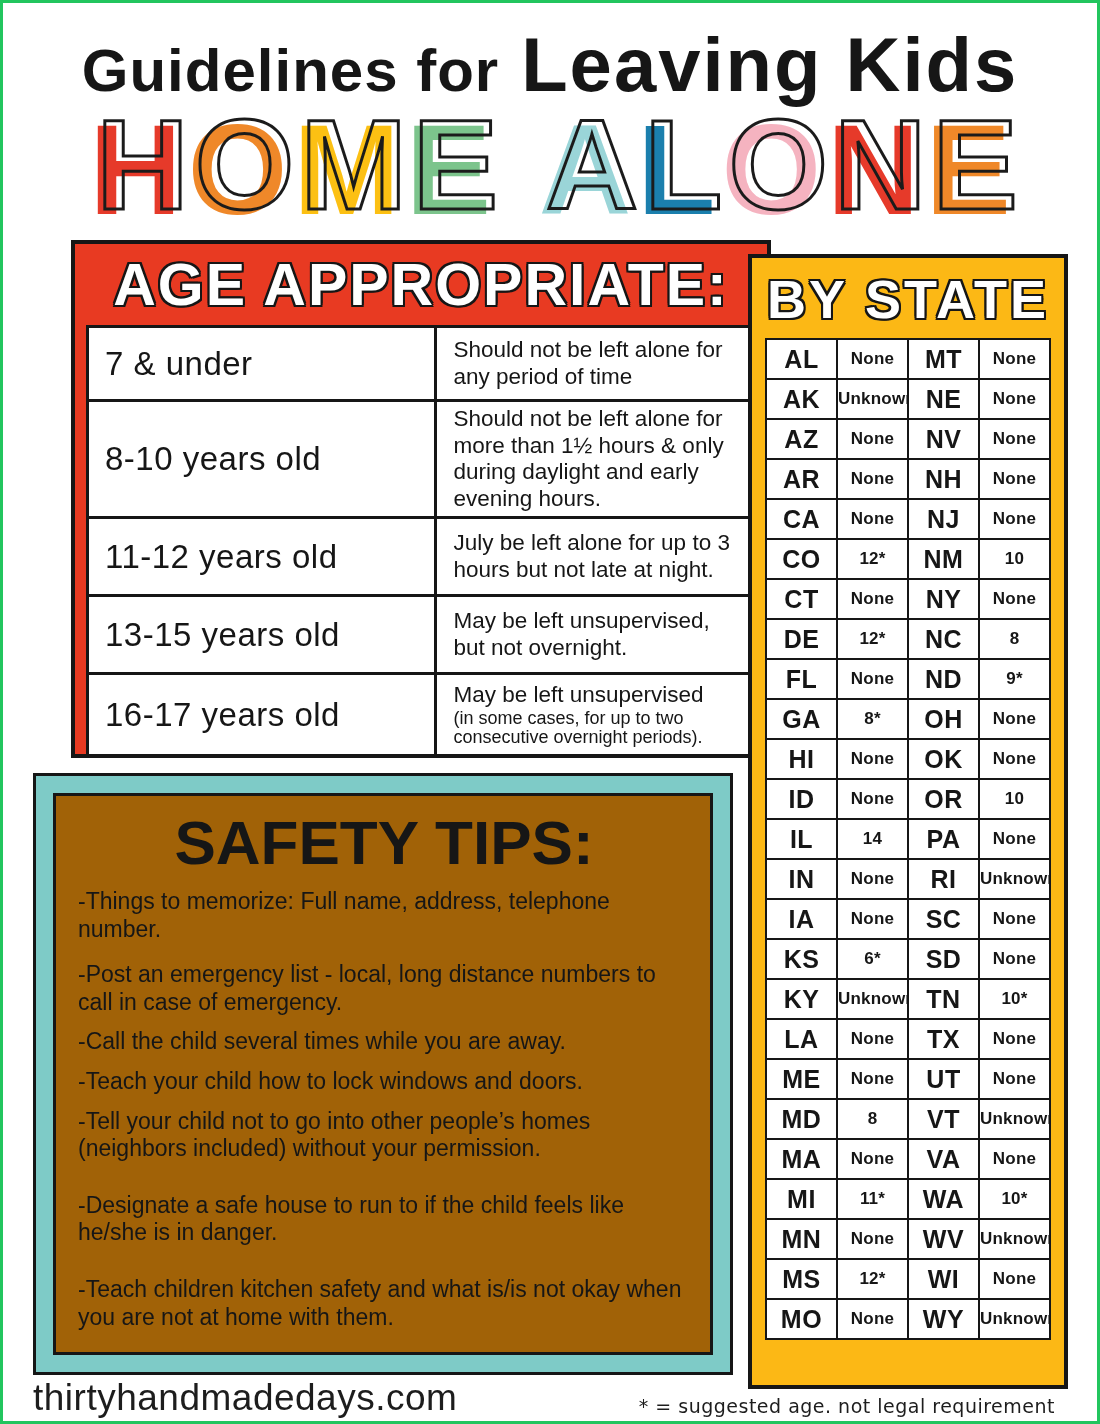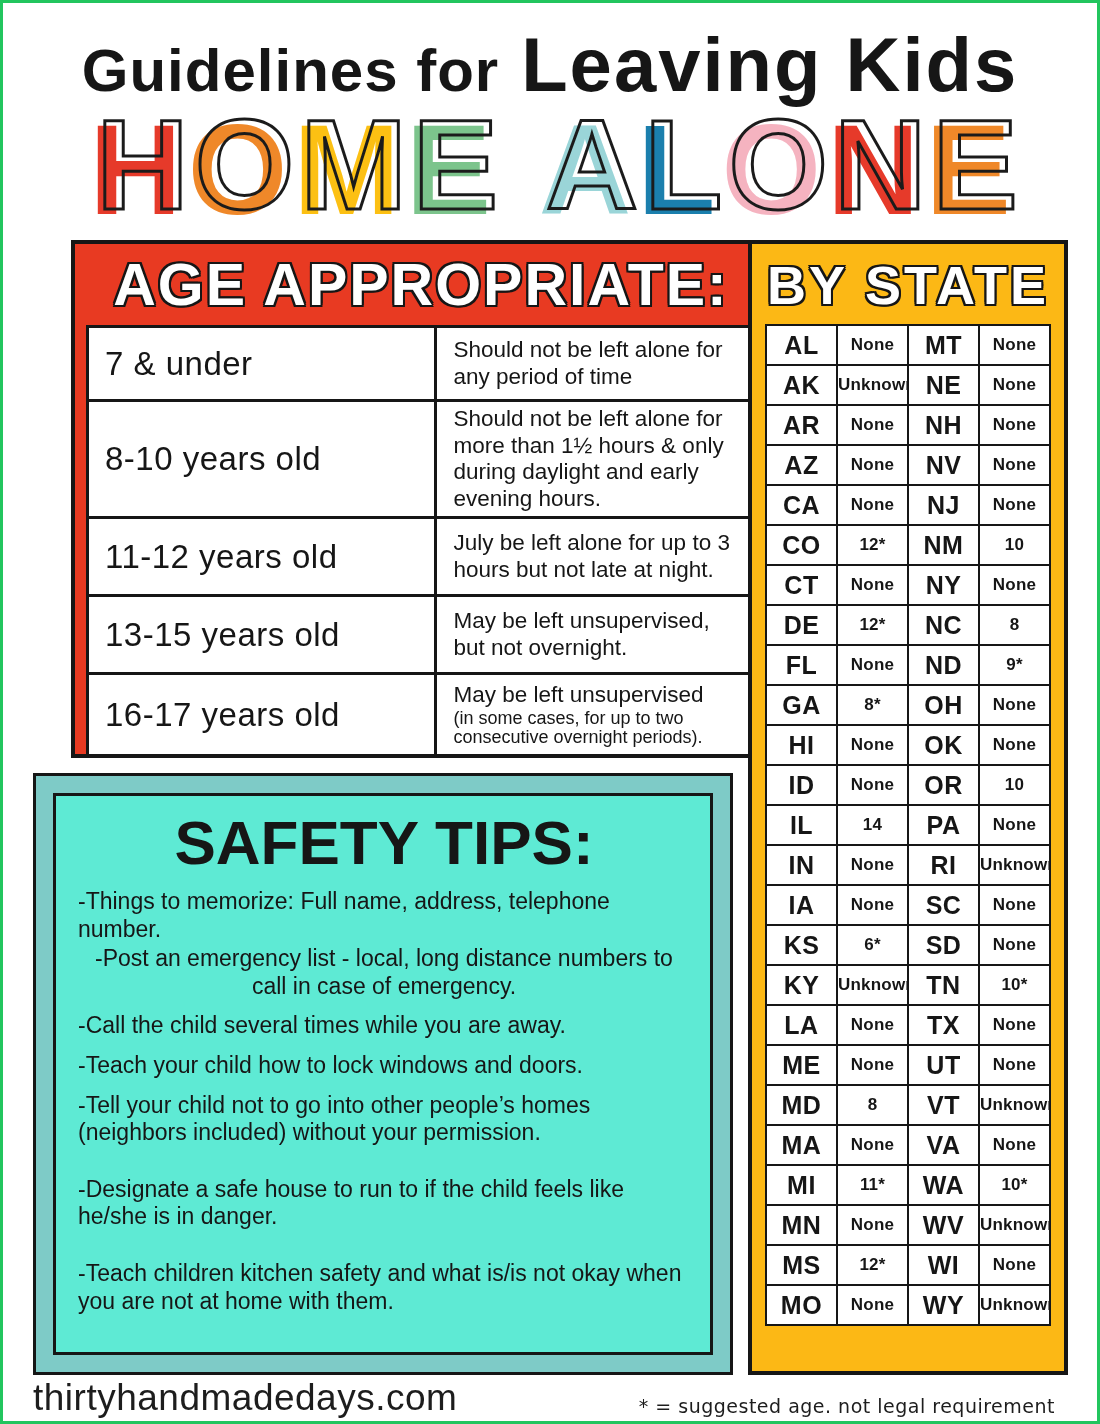--- a/index.html
+++ b/index.html
@@ -47,30 +47,30 @@
   .age-cell { width:47%; font-size:33px; letter-spacing:0.5px; }
   .guideline-main { font-size:22.5px; line-height:1.18; }
   .guideline-note { font-size:18px; line-height:1.08; }
   .guideline-note:empty { display:none; }
 
   
   .teal-box {
     position:absolute; left:30px; top:770px; width:700px; height:602px;
     background:#7ecbc7; border:3px solid #161616; box-sizing:border-box; padding:17px;
   }
-  .teal-inner { background:#5eead4; border:3px solid #161616; height:100%; box-sizing:border-box; padding:4px 20px 0 22px; overflow:hidden; }
+  .teal-inner { background:#a16207; border:3px solid #161616; height:100%; box-sizing:border-box; padding:4px 20px 0 22px; overflow:hidden; }
   .teal-inner h2 { margin:12px 0 4px; text-align:center; font-size:62px; font-weight:bold; letter-spacing:0; line-height:1; color:#161616; }
   .tips { list-style:none; margin:14px 0 0; padding:0; font-size:23px; line-height:1.2; }
   .tips li + li { margin-top:12px; }
-  .tips li:nth-of-type(2) { margin-top:2px;text-align:center; }
+  .tips li:nth-of-type(2) { margin-top:18px; }
   .tips li:nth-of-type(n+6) { margin-top:29px; }
 
   
   .yellow-box {
-    position:absolute; left:745px; top:237px; width:320px; height:1135px;
+    position:absolute; left:745px; top:251px; width:320px; height:1135px;
     background:#fcb815; border:4px solid #161616; box-sizing:border-box;
   }
   .yellow-box h2 { margin:14px 0 12px; text-align:center; font-size:54px; font-weight:bold; letter-spacing:3px; line-height:1; }
   .state-table { border-collapse:collapse; width:calc(100% - 26px); margin:0 13px; background:#ffffff; table-layout:fixed; }
   .state-table td { border:2px solid #161616; text-align:center; vertical-align:middle; height:38px; padding:0; background:#ffffff; overflow:hidden; }
   .state-abbr { font-size:25px; font-weight:bold; letter-spacing:0.5px; }
   .state-val { font-size:17px; font-weight:bold; letter-spacing:0.2px; }
 
   
   .site { position:absolute; left:30px; top:1374px; font-size:37px; letter-spacing:0.5px; color:#1d1d1d; }
@@ -194,30 +194,30 @@
           </tr>
 
           <tr>
             <td class="state-abbr">AK</td>
             <td class="state-val">Unknown</td>
             <td class="state-abbr">NE</td>
             <td class="state-val">None</td>
           </tr>
 
           <tr>
+            <td class="state-abbr">AZ</td>
+            <td class="state-val">None</td>
+            <td class="state-abbr">NV</td>
+            <td class="state-val">None</td>
+          </tr>
+
+          <tr>
             <td class="state-abbr">AR</td>
             <td class="state-val">None</td>
             <td class="state-abbr">NH</td>
-            <td class="state-val">None</td>
-          </tr>
-
-          <tr>
-            <td class="state-abbr">AZ</td>
-            <td class="state-val">None</td>
-            <td class="state-abbr">NV</td>
             <td class="state-val">None</td>
           </tr>
 
           <tr>
             <td class="state-abbr">CA</td>
             <td class="state-val">None</td>
             <td class="state-abbr">NJ</td>
             <td class="state-val">None</td>
           </tr>
 

